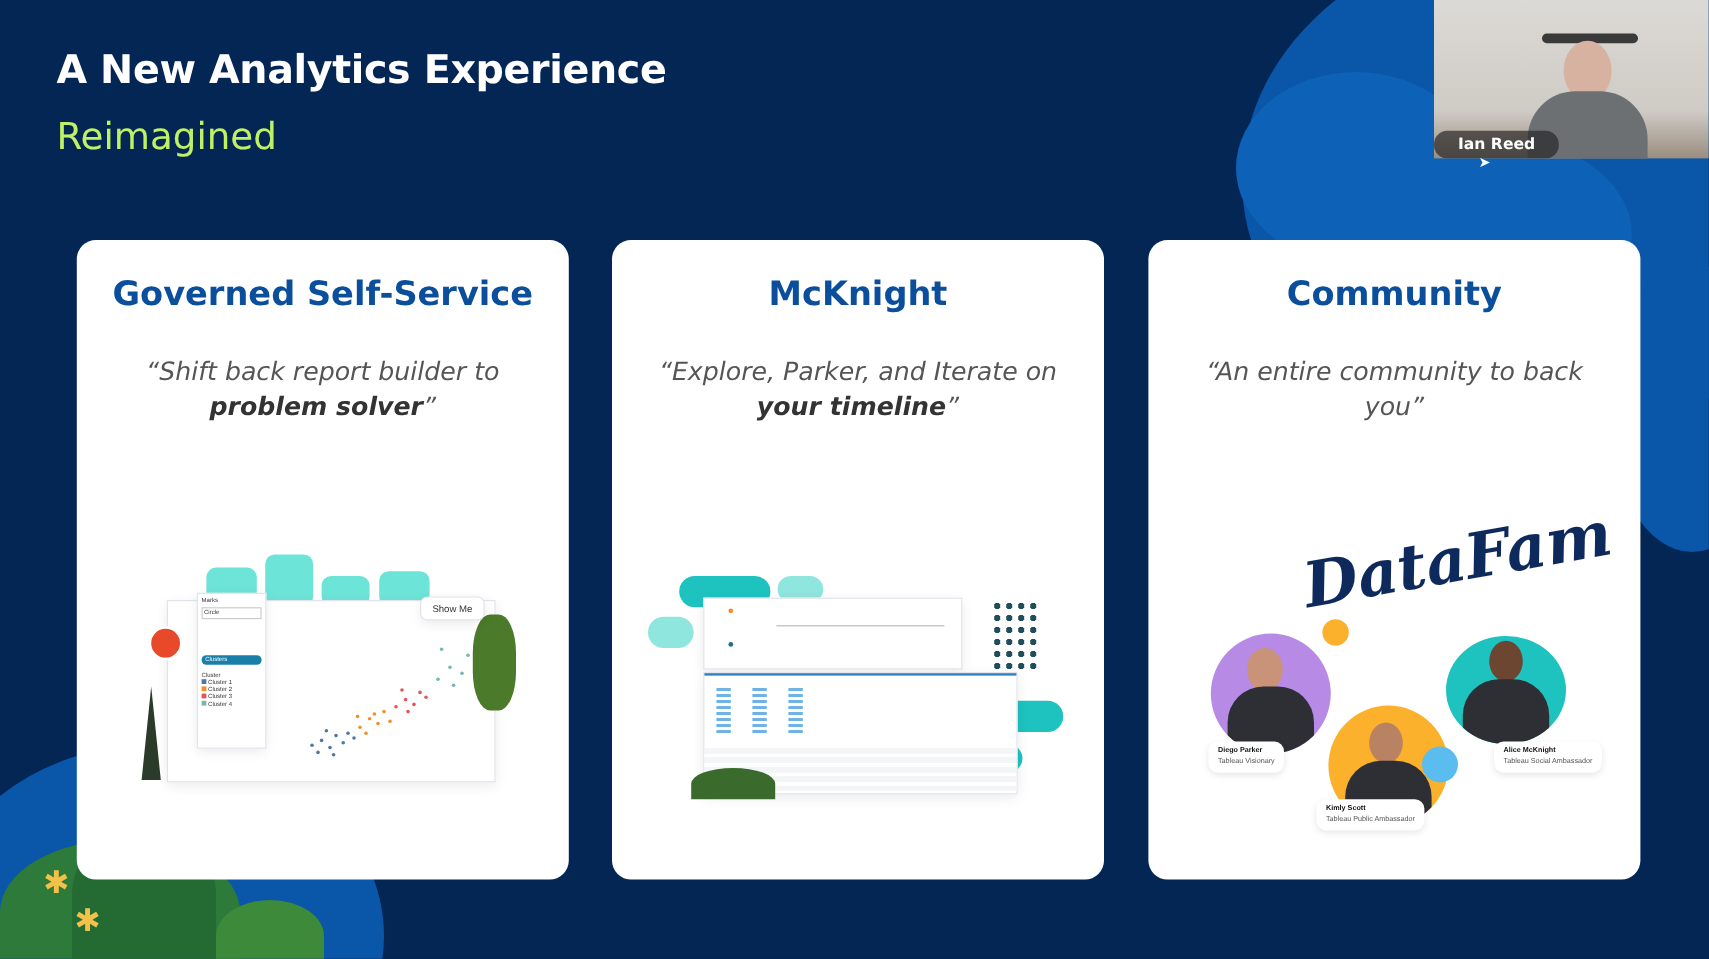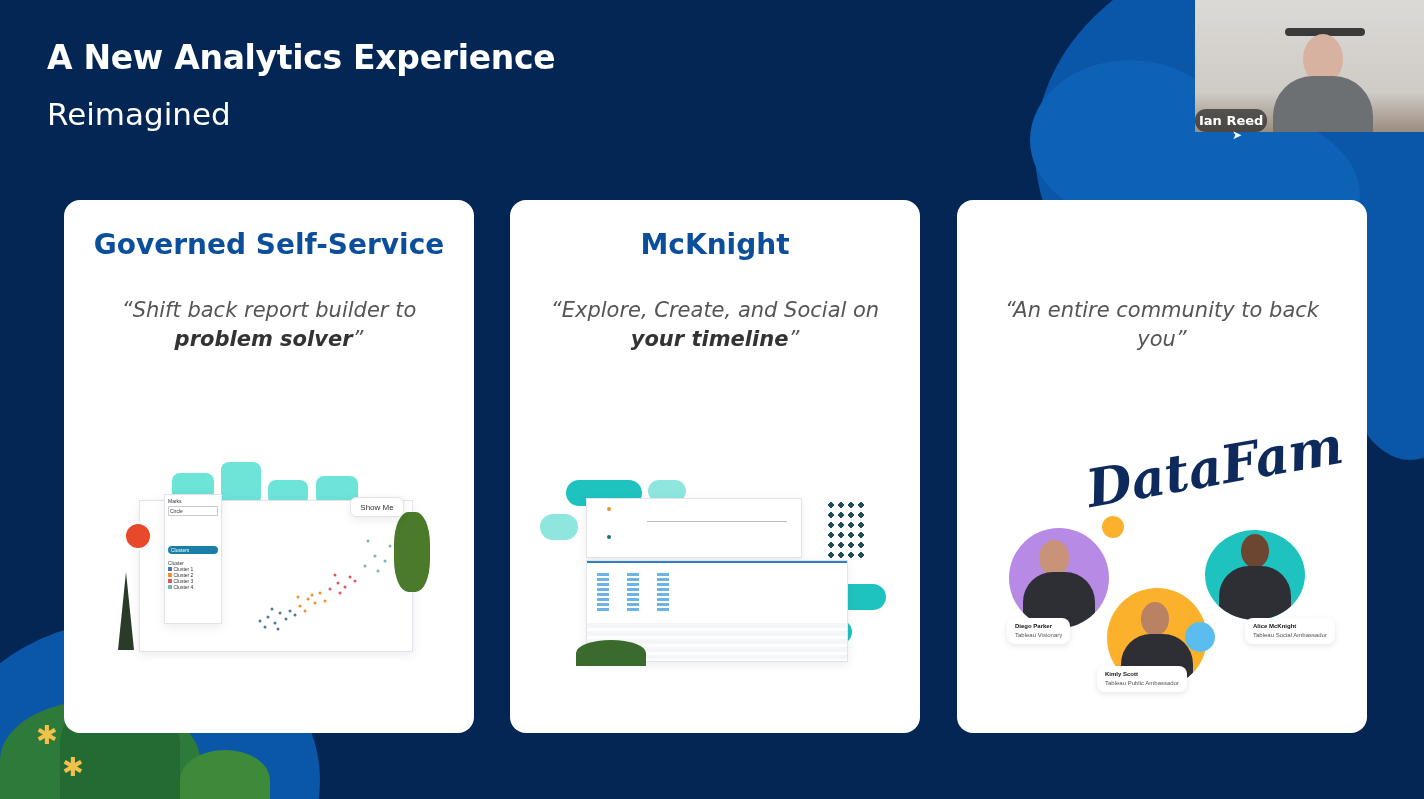--- a/index.html
+++ b/index.html
@@ -1,25 +1,25 @@
 <!DOCTYPE html>
 <html><head>
 <meta charset="utf-8">
 <style>
   html, body { margin:0; padding:0; }
   body { width:1424px; height:799px; overflow:hidden; position:relative; background:#032654; font-family:"Liberation Sans", sans-serif; }
   .bg-cloud { position:absolute; border-radius:50%; }
   .slide-title { position:absolute; left:47px; top:38px; color:#fff; font-size:33px; font-weight:bold; letter-spacing:-0.3px; font-family:"DejaVu Sans", sans-serif;text-align:right; }
-  .slide-sub { position:absolute; left:47px; top:96px; color:#ffffff; font-size:31px; font-family:"DejaVu Sans", sans-serif; font-weight:normal; }
+  .slide-sub { position:absolute; left:47px; top:96px; color:#bef264; font-size:31px; font-family:"DejaVu Sans", sans-serif; font-weight:normal; }
   .card { position:absolute; top:200px; width:410px; height:533px; background:#fff; border-radius:16px; overflow:hidden; }
   .card-title { position:absolute; top:28px; left:0; right:0; text-align:center; color:#0b4f9c; font-size:28px; font-weight:bold; font-family:"DejaVu Sans", sans-serif; }
   .card-quote { position:absolute; top:96px; left:36px; right:36px; text-align:center; color:#555; font-size:21px; font-style:italic; line-height:29px; font-family:"DejaVu Sans", sans-serif; font-weight:300; }
   .card-quote b { color:#333; font-weight:bold; }
   .webcam { position:absolute; left:1195px; top:0; width:229px; height:132px; background:linear-gradient(180deg,#dcdad6 0%,#cfcbc5 70%,#9a8d80 100%); overflow:hidden; }
-  .cam-name { position:absolute; left:0; bottom:0; background:rgba(40,40,40,0.7); color:#fff; font-size:13px; font-weight:bold; padding:4px 4px; font-family:"DejaVu Sans", sans-serif;border-radius:11px; }
+  .cam-name { position:absolute; left:0; bottom:0; background:rgba(40,40,40,0.7); color:#fff; font-size:13px; font-weight:bold; padding:4px 20px; font-family:"DejaVu Sans", sans-serif;border-radius:11px; }
   .pill { position:absolute; border-radius:16px; }
   .mock { position:absolute; background:#fff; border:1px solid #e1e4ea; box-shadow:0 3px 10px rgba(0,0,0,0.08); }
   .person { position:absolute; border-radius:50%; overflow:hidden; }
   .tag { position:absolute; background:#fff; border-radius:8px; box-shadow:0 2px 6px rgba(0,0,0,0.1); padding:4px 8px; font-size:6px; color:#555; line-height:9px; }
   .tag b { color:#111; display:block; }
 </style>
 </head>
 <body>
 
 <div class="bg-cloud" style="left:1035px; top:-60px; width:520px; height:420px; background:#0a56a8;"></div>
@@ -117,21 +117,21 @@
     <div style="position:absolute; left:310px; top:52px; width:36px; height:80px; background:#4b7a2a; border-radius:40%;"></div>
     <div class="mock" style="left:266px; top:37px; width:52px; height:18px; border-radius:6px; font-size:8px; color:#333; display:flex; align-items:center; justify-content:center;">
       <span>Show Me</span>
     </div>
   </div>
 </div>
 
 <div class="card" style="left:510px;">
   <div class="card-title">McKnight</div>
   <div class="card-quote">
-    <span>“Explore, Create, and Social on </span><b>your timeline</b><span>”</span>
+    <span>“Explore, Parker, and Iterate on </span><b>your timeline</b><span>”</span>
   </div>
   <div style="position:absolute; left:30px; top:280px; width:360px; height:190px;">
     <div class="pill" style="left:26px; top:0; width:76px; height:26px; background:#1ec3c0;"></div>
     <div class="pill" style="left:108px; top:0; width:38px; height:22px; background:#8fe6df;"></div>
     <div class="pill" style="left:0; top:34px; width:38px; height:26px; background:#8fe6df;"></div>
     <div class="pill" style="left:290px; top:104px; width:56px; height:26px; background:#1ec3c0;"></div>
     <div class="pill" style="left:282px; top:140px; width:30px; height:24px; background:#1ec3c0;"></div>
     <div class="mock" style="left:46px; top:18px; width:214px; height:58px;">
       <div style="position:absolute; left:20px; top:8px; width:4px; height:4px; border-radius:50%; background:#f28e2b;"></div>
       <div style="position:absolute; left:20px; top:36px; width:4px; height:4px; border-radius:50%; background:#1e6f8c;"></div>
@@ -143,20 +143,21 @@
       <div style="position:absolute; left:40px; top:12px; width:12px; height:40px; background:repeating-linear-gradient(#6fb3e6 0 3px, #fff 3px 5px);"></div>
       <div style="position:absolute; left:70px; top:12px; width:12px; height:40px; background:repeating-linear-gradient(#6fb3e6 0 3px, #fff 3px 5px);"></div>
       <div style="position:absolute; left:0; right:0; top:62px; height:36px; background:repeating-linear-gradient(#f4f5f7 0 5px, #fff 5px 8px);"></div>
     </div>
     <div style="position:absolute; left:286px; top:20px; width:40px; height:60px; background:radial-gradient(circle,#1f4d5a 40%,transparent 41%) 0 0/10px 10px;"></div>
     <div style="position:absolute; left:36px; top:160px; width:70px; height:26px; background:#3a6b2c; border-radius:50% 50% 0 0;"></div>
   </div>
 </div>
 
 <div class="card" style="left:957px;">
+  <div class="card-title">Community</div>
   <div class="card-quote">
     <span>“An entire community to back you”</span>
   </div>
   <div style="position:absolute; left:128px; top:236px; font-size:52px; font-weight:bold; font-style:italic; color:#0e2a5c; font-family:'DejaVu Serif', serif; transform:rotate(-10deg);">DataFam</div>
   <div style="position:absolute; left:145px; top:316px; width:22px; height:22px; border-radius:50%; background:#fbb12c;"></div>
 
   <div class="person" style="left:52px; top:328px; width:100px; height:100px; background:#b78ae6;">
     <div style="position:absolute; left:30px; top:12px; width:30px; height:36px; border-radius:50%; background:#c9937a;"></div>
     <div style="position:absolute; left:14px; top:44px; width:72px; height:60px; border-radius:30px 30px 0 0; background:#2d2f35;"></div>
   </div>

